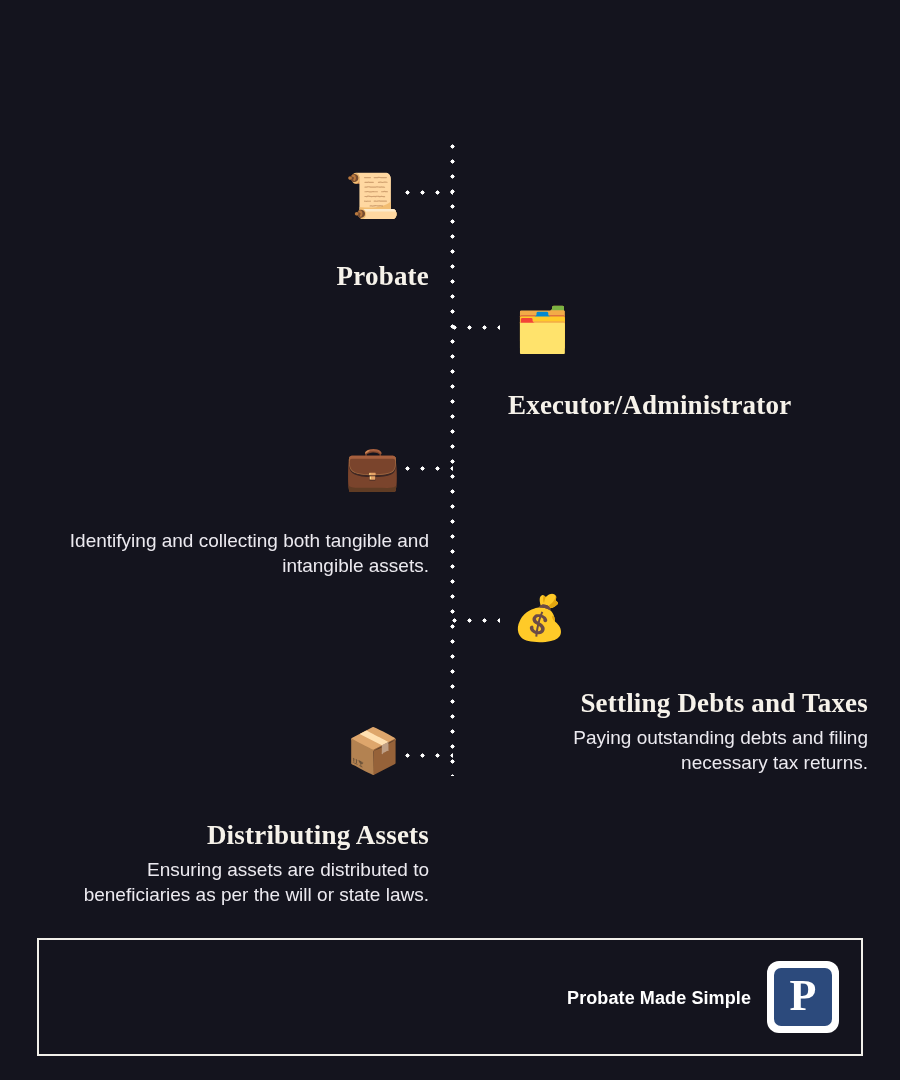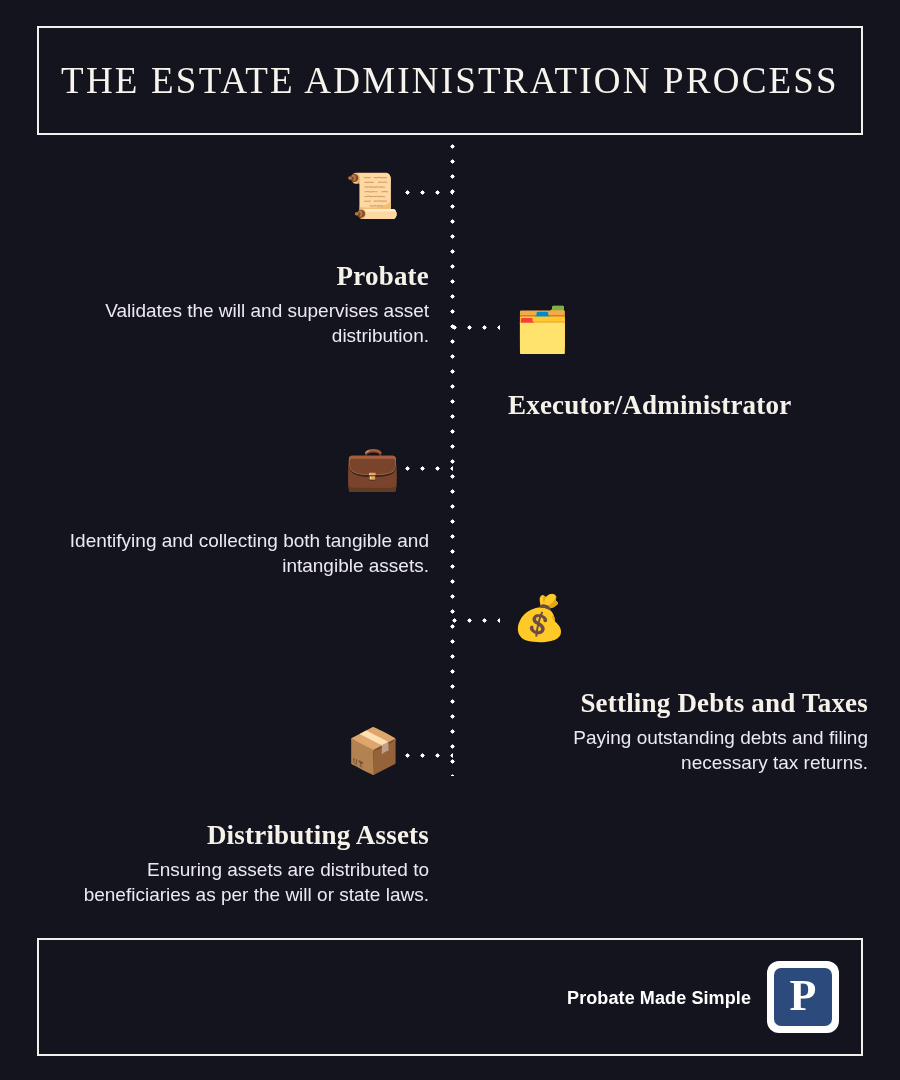--- a/index.html
+++ b/index.html
@@ -159,32 +159,28 @@
     color: #ffffff;
     line-height: 1;
     margin-top: -2px;
   }
 </style>
 </head>
 <body>
 
 <div id="poster">
 
-  <div class="title-frame">
-    <div class="title-text">THE ESTATE ADMINISTRATION PROCESS</div>
-  </div>
 
   <div class="spine"></div>
 
   <div class="step">
     <div class="step-icon" style="left:345px; top:174px;">📜</div>
     <div class="connector" style="left:405px; top:190px; width:48px;"></div>
     <div class="step-text left" style="left:33px; top:261px;">
       <p class="step-heading">Probate</p>
-      <p class="step-desc">Validates the will and supervises asset distribution.</p>
     </div>
   </div>
 
   <div class="step">
     <div class="step-icon" style="left:515px; top:308px;">🗂️</div>
     <div class="connector" style="left:452px; top:325px; width:48px;"></div>
     <div class="step-text right" style="left:508px; top:390px;">
       <p class="step-heading">Executor/Administrator</p>
     </div>
   </div>

